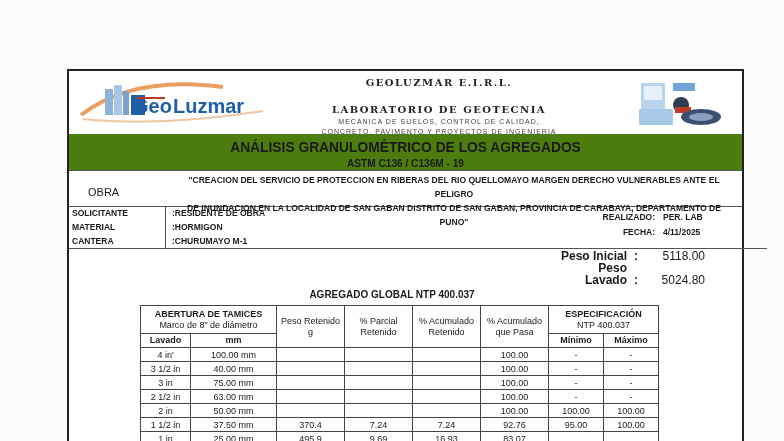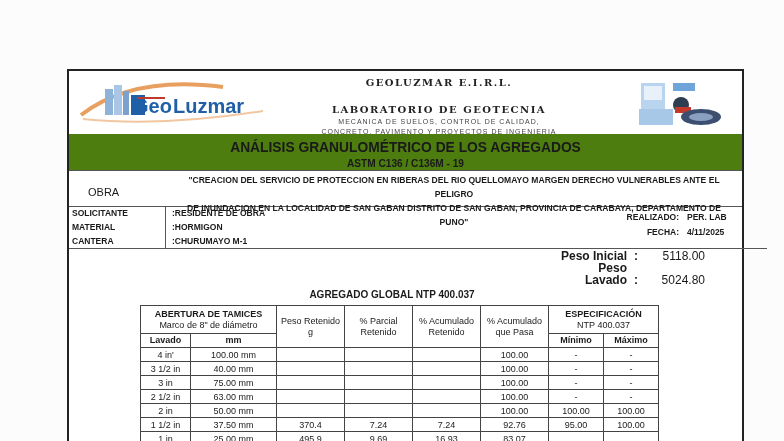--- a/index.html
+++ b/index.html
@@ -17,21 +17,21 @@
   .subtitle { font-size:11px; font-weight:bold; margin-top:2px; transform:scaleX(0.92); }
   .obra-row { position:absolute; left:0; top:99px; width:673px; height:36px; border-bottom:1px solid #555; }
   .obra-label { position:absolute; left:3px; top:16px; font-size:11px; font-weight:normal;margin-left:16px; }
   .obra-text { position:absolute; left:100px; top:3px; width:570px; text-align:center; font-size:9px; font-weight:bold; line-height:14px; transform:scaleX(0.95); transform-origin:center; }
   .info { position:absolute; left:0; top:135px; width:673px; height:42px; border-bottom:1px solid #555;padding-left:25px; }
   .info-labels { position:absolute; left:0; top:0; width:96px; height:42px; border-right:1px solid #555; }
   .info-row { height:14px; line-height:14px; font-size:8.5px; font-weight:bold; padding-left:3px; }
   .info-values { position:absolute; left:100px; top:0; }
   .info-right { position:absolute; left:526px; top:4px; font-size:8.5px; font-weight:bold; }
   .ir-row { height:15px; line-height:15px; }
-  .ir-row span.lbl { display:inline-block; width:60px; text-align:right; margin-right:8px;margin-left:24px; }
+  .ir-row span.lbl { display:inline-block; width:60px; text-align:right; margin-right:8px; }
   .weights { position:absolute; left:488px; top:179px; font-size:12px; }
   .w-row { height:12px; line-height:12px; }
   .w-row .lbl { display:inline-block; width:70px; font-weight:bold; text-align:right; }
   .w-row .colon { display:inline-block; width:18px; text-align:center; font-weight:bold; }
   .w-row .val { display:inline-block; width:60px; text-align:right; }
   .section-title { position:absolute; left:0; width:784px; top:289px; text-align:center; font-size:10px; font-weight:bold; }
   table.grid { position:absolute; left:140px; top:305px; border-collapse:collapse; font-size:9px; }
   table.grid td, table.grid th { border:1px solid #444; text-align:center; padding:0; height:13px; font-weight:normal; }
   table.grid th { font-weight:bold; font-size:9px; line-height:11px; }
 </style>

